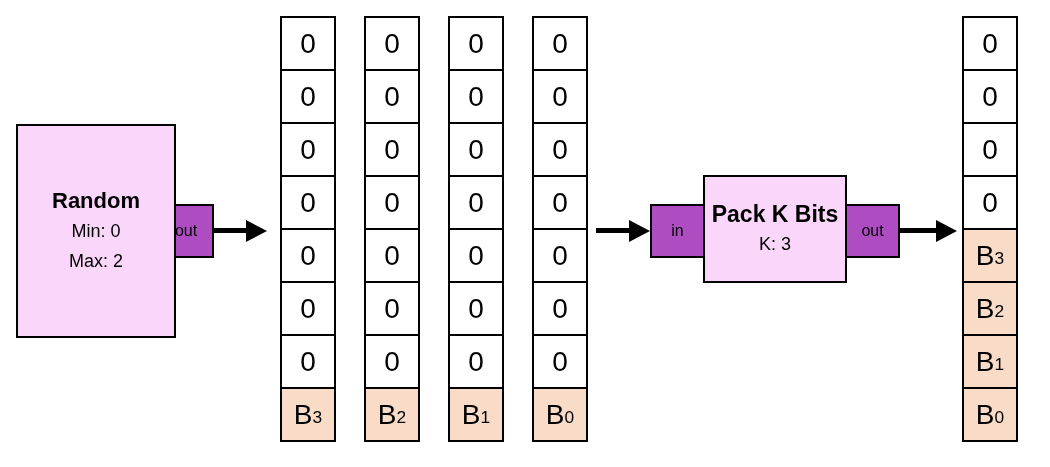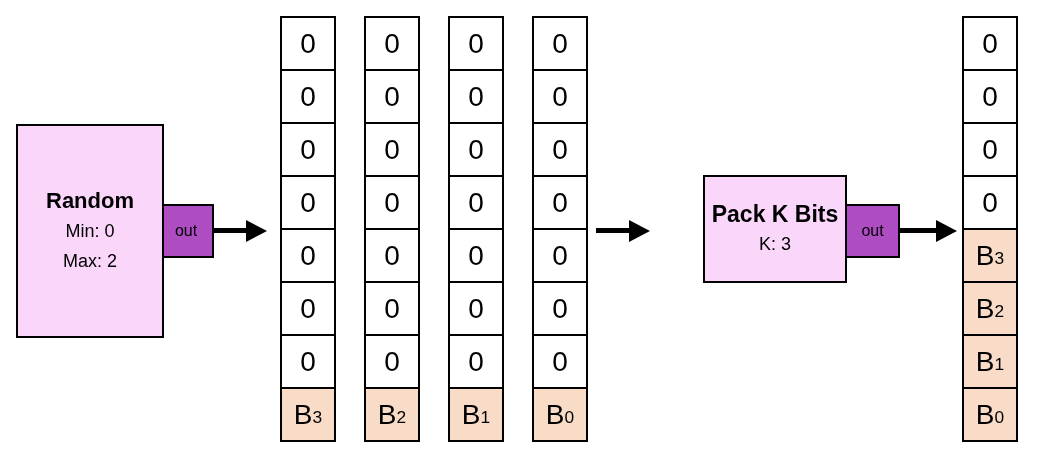--- a/index.html
+++ b/index.html
@@ -23,21 +23,21 @@
     background: var(--block-fill, #fad6fa);
     border: 2.5px solid var(--line-color, #000);
     box-sizing: border-box;
     display: flex;
     flex-direction: column;
     justify-content: center;
     align-items: center;
     text-align: center;
     z-index: 3;
   }
-  .random-source-block { left: 16px; top: 124px; width: 148px; height: 214px; }
+  .random-source-block { left: 16px; top: 124px; width: 160px; height: 214px; }
   .pack-block        { left: 703px; top: 175px; width: 144px; height: 108px; }
   .block-title { font-weight: bold; font-size: 22px; line-height: 30px; }
   .pack-block .block-title { font-size: 23px; line-height: 30px; }
   .block-param { font-size: 18px; line-height: 30px; }
 
   
   .port {
     position: absolute;
     background: var(--port-fill, #ae4cc2);
     border: 2.5px solid var(--line-color, #000);
@@ -184,20 +184,21 @@
         <div class="bit-cell highlight">
           <span>B</span>
           <sub>0</sub>
         </div>
       </div>
   </div>
 
   <div class="arrow-line arrow2-line"></div>
   <div class="arrow-head arrow2-head"></div>
 
+  <div class="port port-pack-in">in</div>
 
   <div class="block pack-block">
     <div class="block-title">Pack K Bits</div>
     <div class="block-param">K: 3</div>
   </div>
 
   <div class="port port-pack-out">out</div>
 
   <div class="arrow-line arrow3-line"></div>
   <div class="arrow-head arrow3-head"></div>

